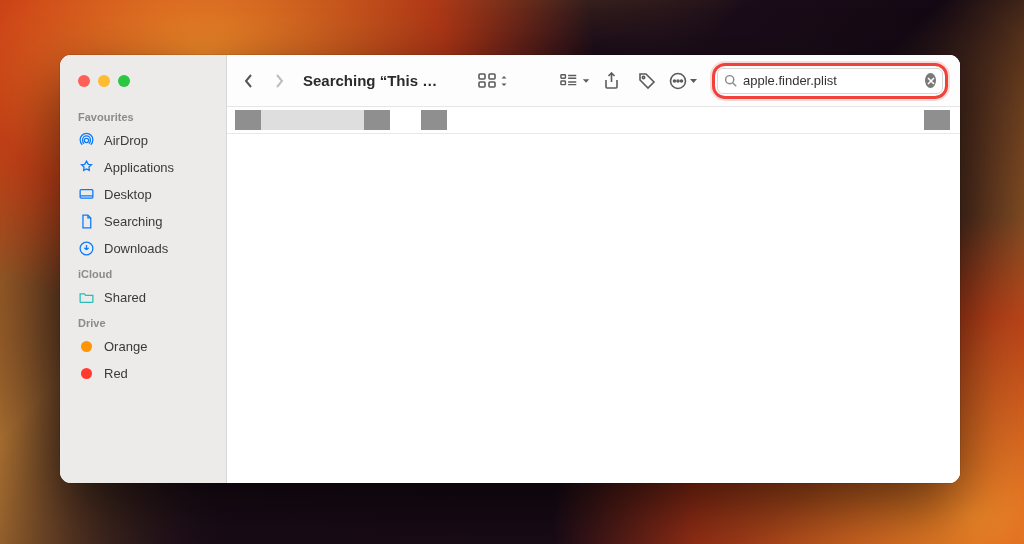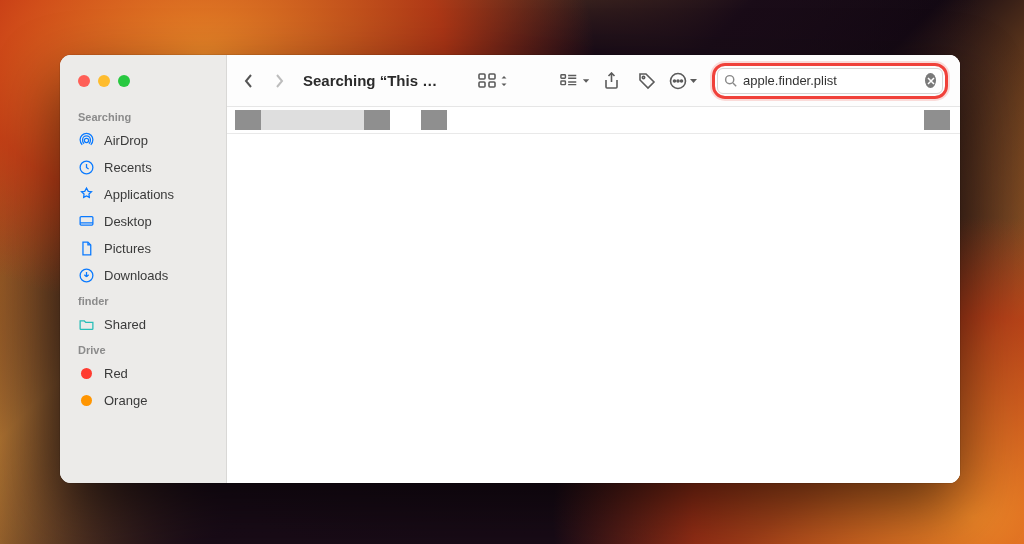--- a/index.html
+++ b/index.html
@@ -90,44 +90,35 @@
 
 <div class="window">
 
   <aside class="sidebar">
     <div class="traffic">
       <div class="dot red"></div>
       <div class="dot yellow"></div>
       <div class="dot green"></div>
     </div>
 
-    <div class="section-title">Searching</div>
+    <div class="section-title">Favourites</div>
 
     <div class="sb-item">
       <span class="ic">
           <svg width="17" height="17" viewBox="0 0 24 24" fill="none" stroke="currentColor" stroke-width="1.8">
             <circle cx="12" cy="12" r="3"></circle>
             <path d="M6 18c-2-2-3-4.5-3-7a9 9 0 0 1 18 0c0 2.5-1 5-3 7"></path>
             <path d="M8.5 16.5A6 6 0 0 1 6.5 11a5.5 5.5 0 0 1 11 0 6 6 0 0 1-2 5.5"></path>
           </svg>
         </span>
       <span>AirDrop</span>
     </div>
     <div class="sb-item">
       <span class="ic">
           <svg width="17" height="17" viewBox="0 0 24 24" fill="none" stroke="currentColor" stroke-width="1.8">
-            <circle cx="12" cy="12" r="9"></circle>
-            <path d="M12 7v5l3 2"></path>
-          </svg>
-        </span>
-      <span>Recents</span>
-    </div>
-    <div class="sb-item">
-      <span class="ic">
-          <svg width="17" height="17" viewBox="0 0 24 24" fill="none" stroke="currentColor" stroke-width="1.8">
             <path d="M12 3l2.5 4.5L19 8l-3.5 3.3L16 16l-4-2-4 2 .5-4.7L5 8l4.5-.5z"></path>
           </svg>
         </span>
       <span>Applications</span>
     </div>
     <div class="sb-item">
       <span class="ic">
           <svg width="17" height="17" viewBox="0 0 24 24" fill="none" stroke="currentColor" stroke-width="1.8">
             <rect x="3" y="5" width="18" height="12" rx="1.5"></rect>
             <path d="M3 14h18"></path>
@@ -135,54 +126,54 @@
         </span>
       <span>Desktop</span>
     </div>
     <div class="sb-item">
       <span class="ic">
           <svg width="17" height="17" viewBox="0 0 24 24" fill="none" stroke="currentColor" stroke-width="1.8">
             <path d="M7 3h7l4 4v14H7z"></path>
             <path d="M14 3v4h4"></path>
           </svg>
         </span>
-      <span>Pictures</span>
+      <span>Searching</span>
     </div>
     <div class="sb-item">
       <span class="ic">
           <svg width="17" height="17" viewBox="0 0 24 24" fill="none" stroke="currentColor" stroke-width="1.8">
             <circle cx="12" cy="12" r="9"></circle>
             <path d="M12 7v7m0 0l-3-3m3 3l3-3"></path>
           </svg>
         </span>
       <span>Downloads</span>
     </div>
 
-    <div class="section-title">finder</div>
+    <div class="section-title">iCloud</div>
     <div class="sb-item teal">
       <span class="ic">
           <svg width="17" height="17" viewBox="0 0 24 24" fill="none" stroke="currentColor" stroke-width="1.8">
             <path d="M3 7h6l2 2h10v9a1 1 0 0 1-1 1H4a1 1 0 0 1-1-1z"></path>
           </svg>
         </span>
       <span>Shared</span>
     </div>
 
     <div class="section-title">Drive</div>
     <div class="sb-item">
       <span class="ic">
+          <span class="tag-dot" style="background:#ff9500"></span>
+        </span>
+      <span>Orange</span>
+    </div>
+    <div class="sb-item">
+      <span class="ic">
           <span class="tag-dot" style="background:#ff3b30"></span>
         </span>
       <span>Red</span>
-    </div>
-    <div class="sb-item">
-      <span class="ic">
-          <span class="tag-dot" style="background:#ff9500"></span>
-        </span>
-      <span>Orange</span>
     </div>
   </aside>
 
   <div class="main">
     <div class="toolbar">
       <div class="nav-btn">
         <svg width="12" height="16" viewBox="0 0 12 16" fill="none" stroke="currentColor" stroke-width="2">
             <path d="M8 2L3 8l5 6"></path>
           </svg>
       </div>

